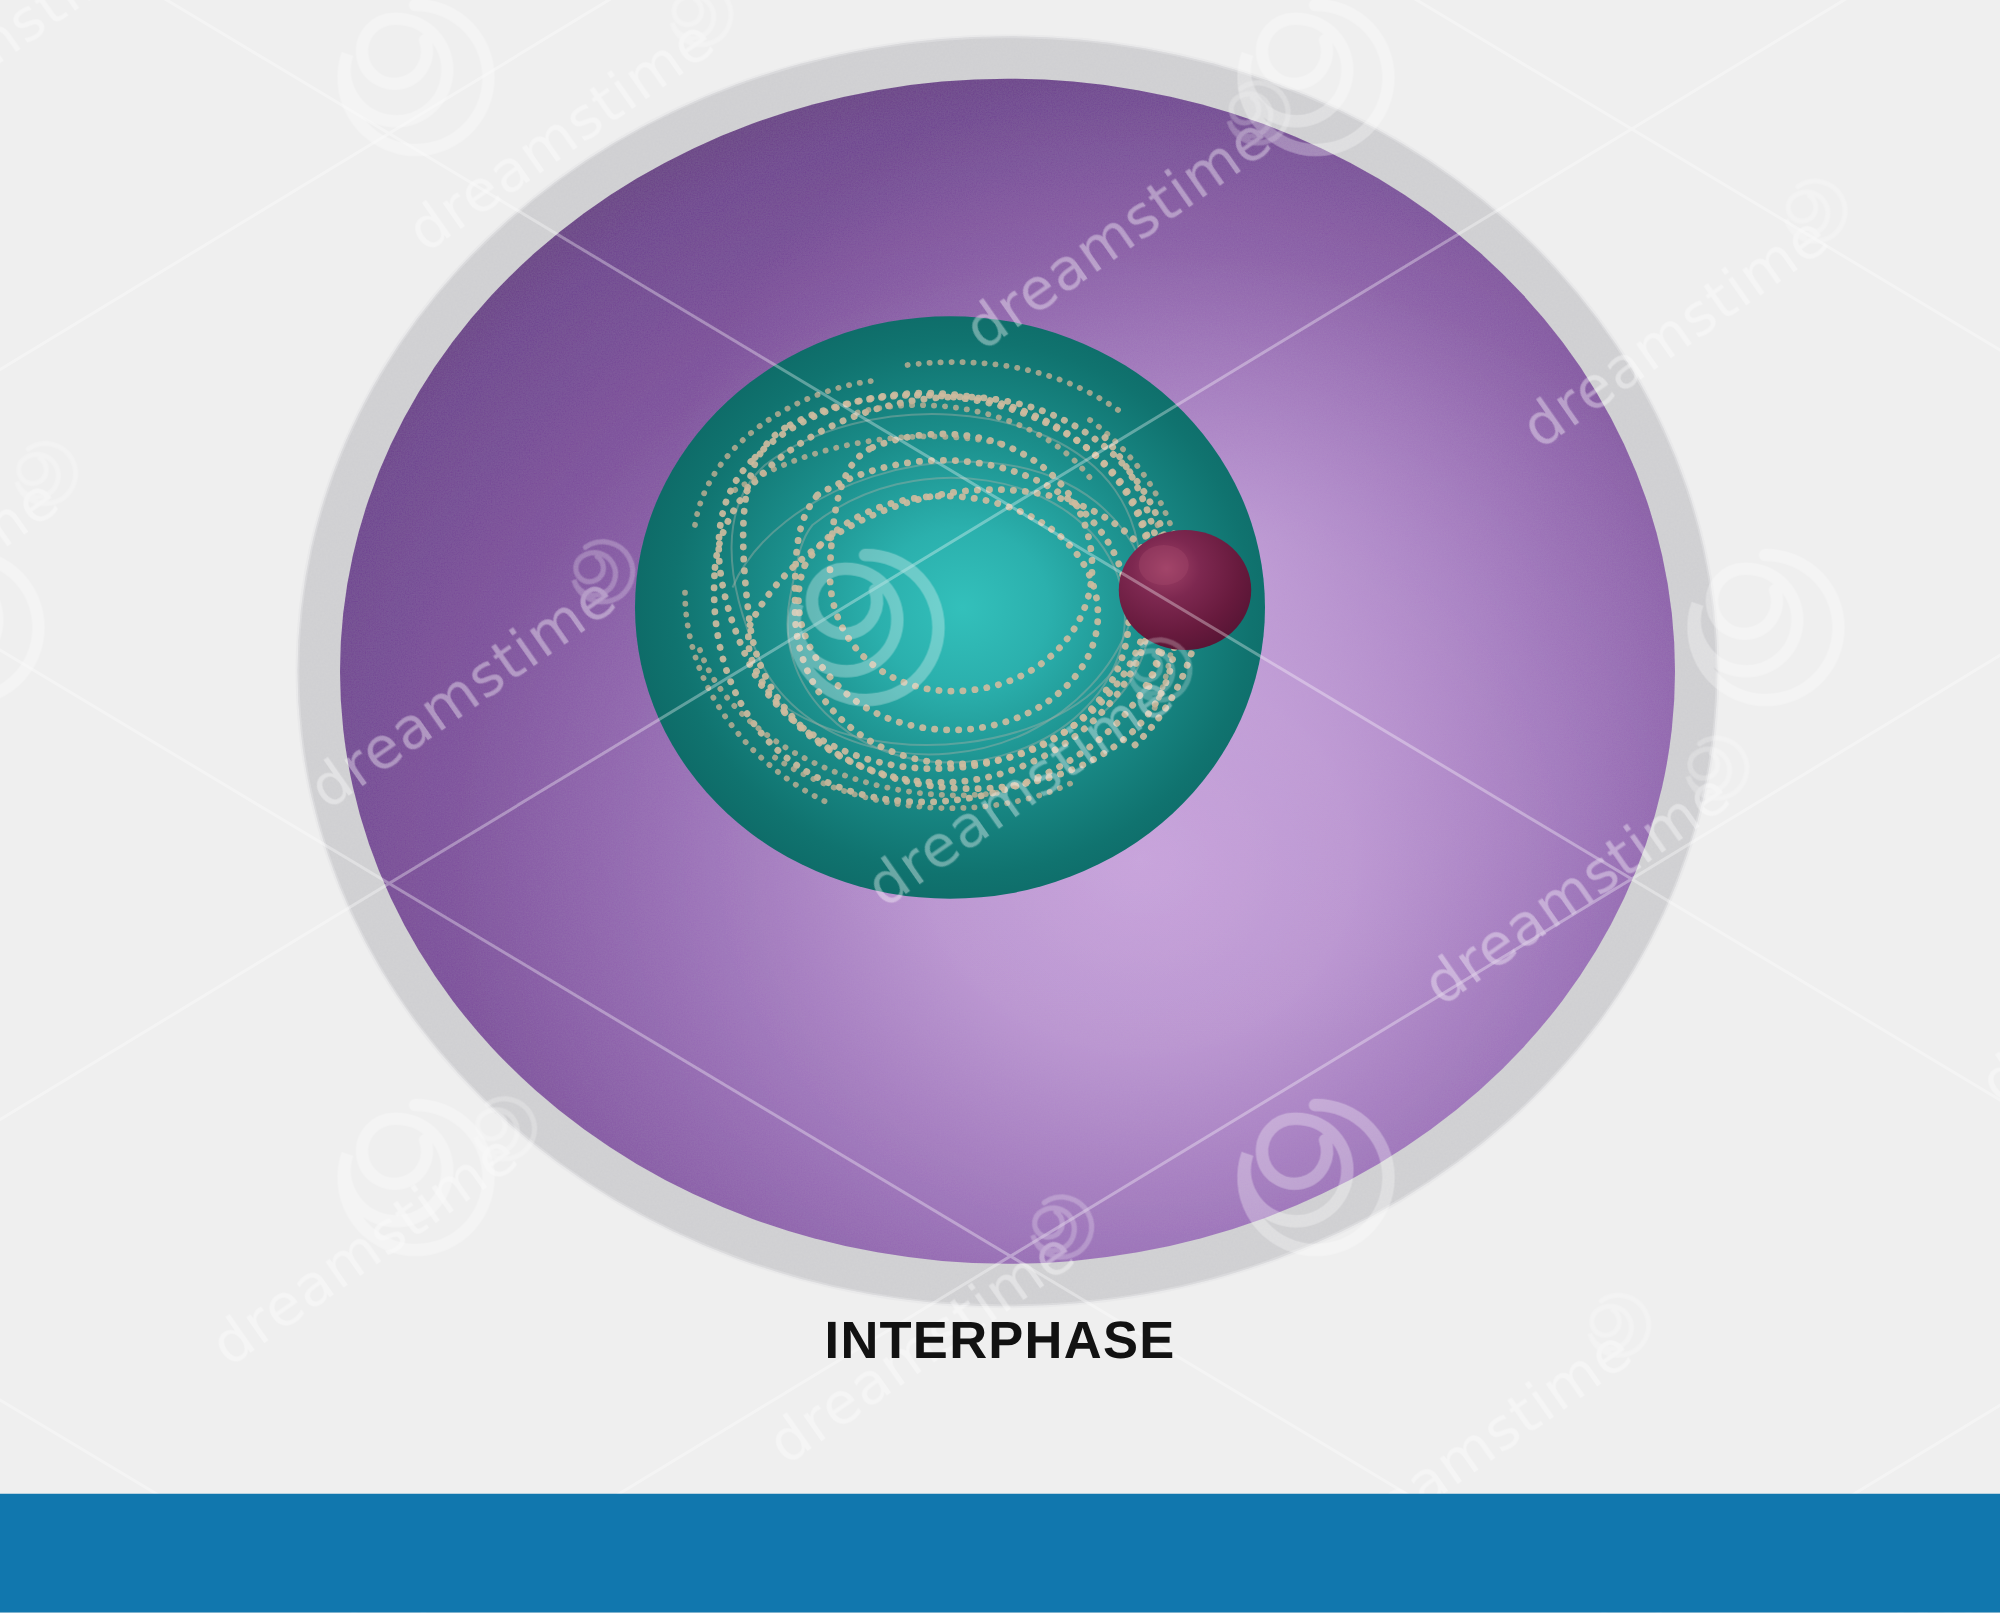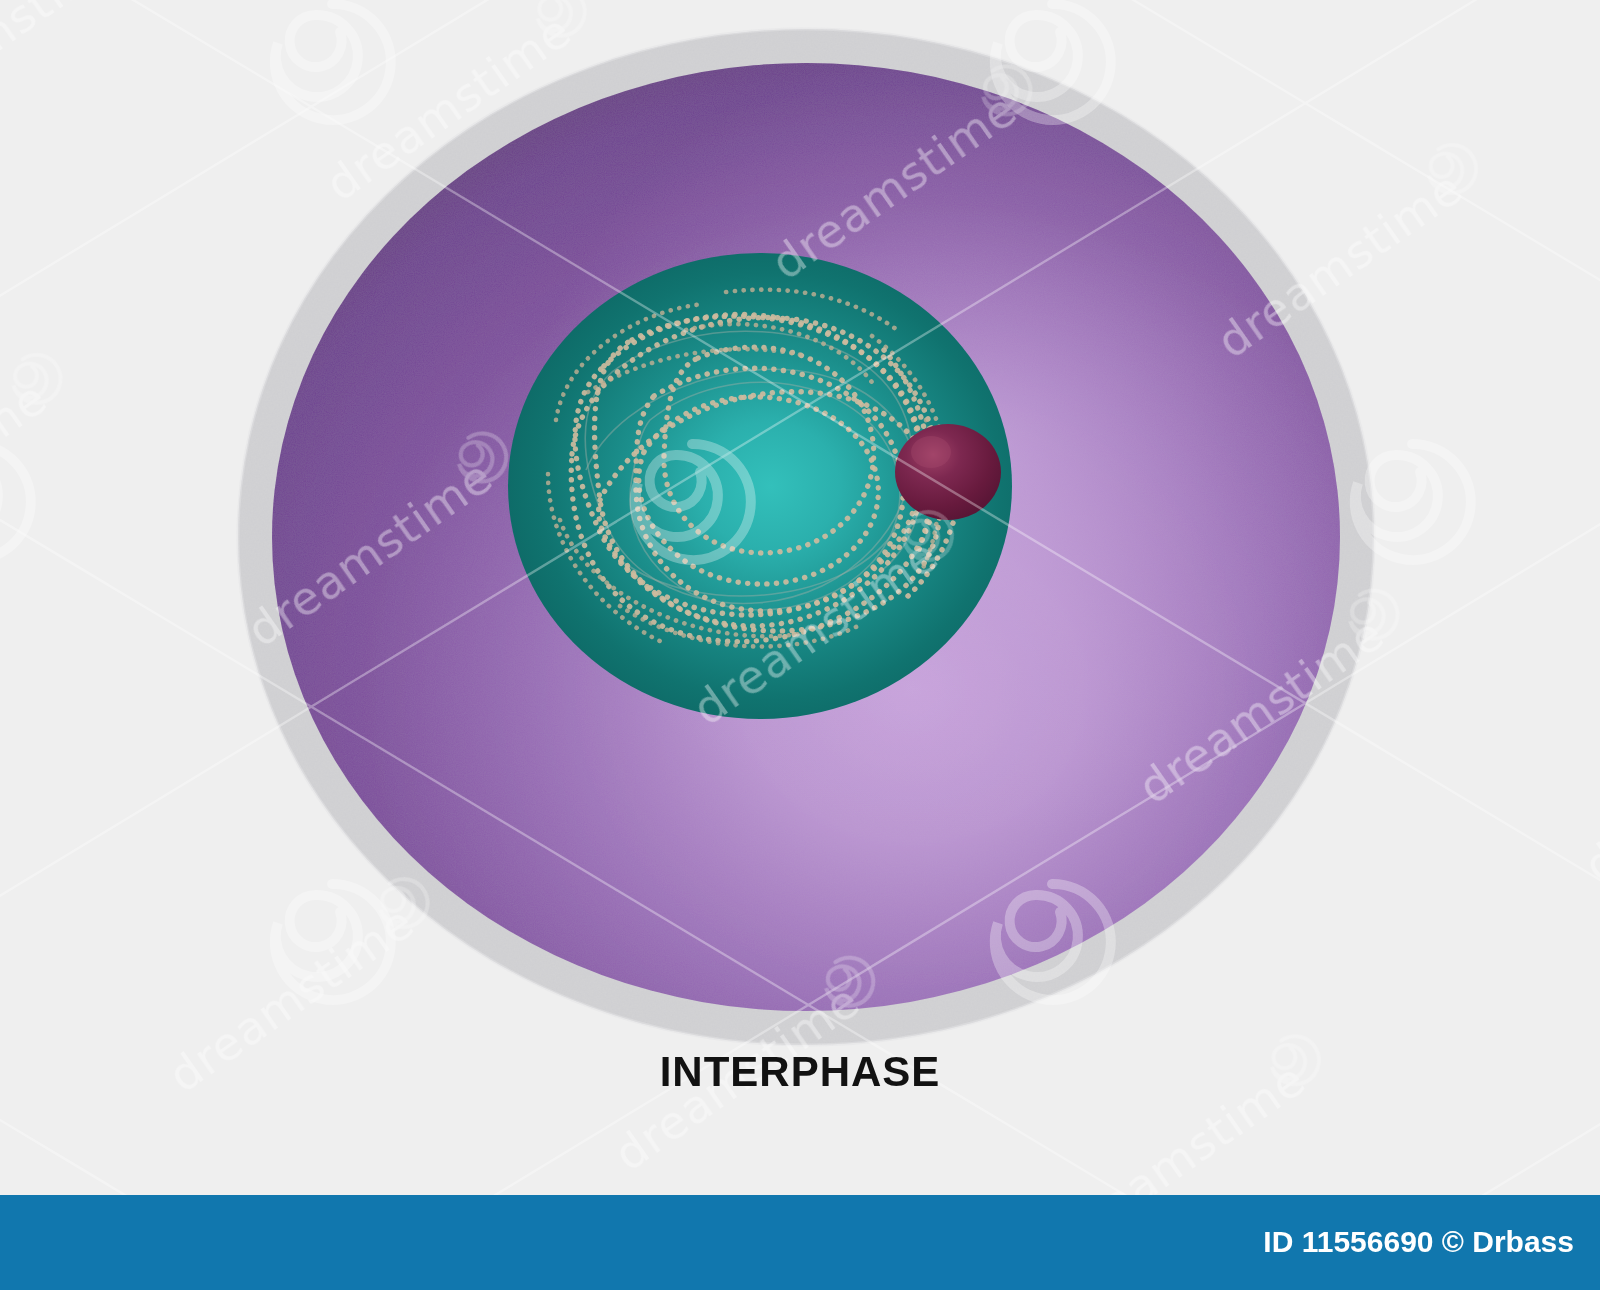--- a/index.html
+++ b/index.html
@@ -366,16 +366,15 @@
         <use href="#wmBig" x="300" y="1710"></use>
         <use href="#wmBig" x="1020" y="1710"></use>
         <use href="#wmBig" x="1740" y="1710"></use>
       </g>
     </g>
   </svg>
 
   <div id="caption">INTERPHASE</div>
 
   <div id="footer">
-    <div id="footer-credit">ID 11556690 © Drbass</div>
   </div>
 
 </div>
 
 </body></html>

